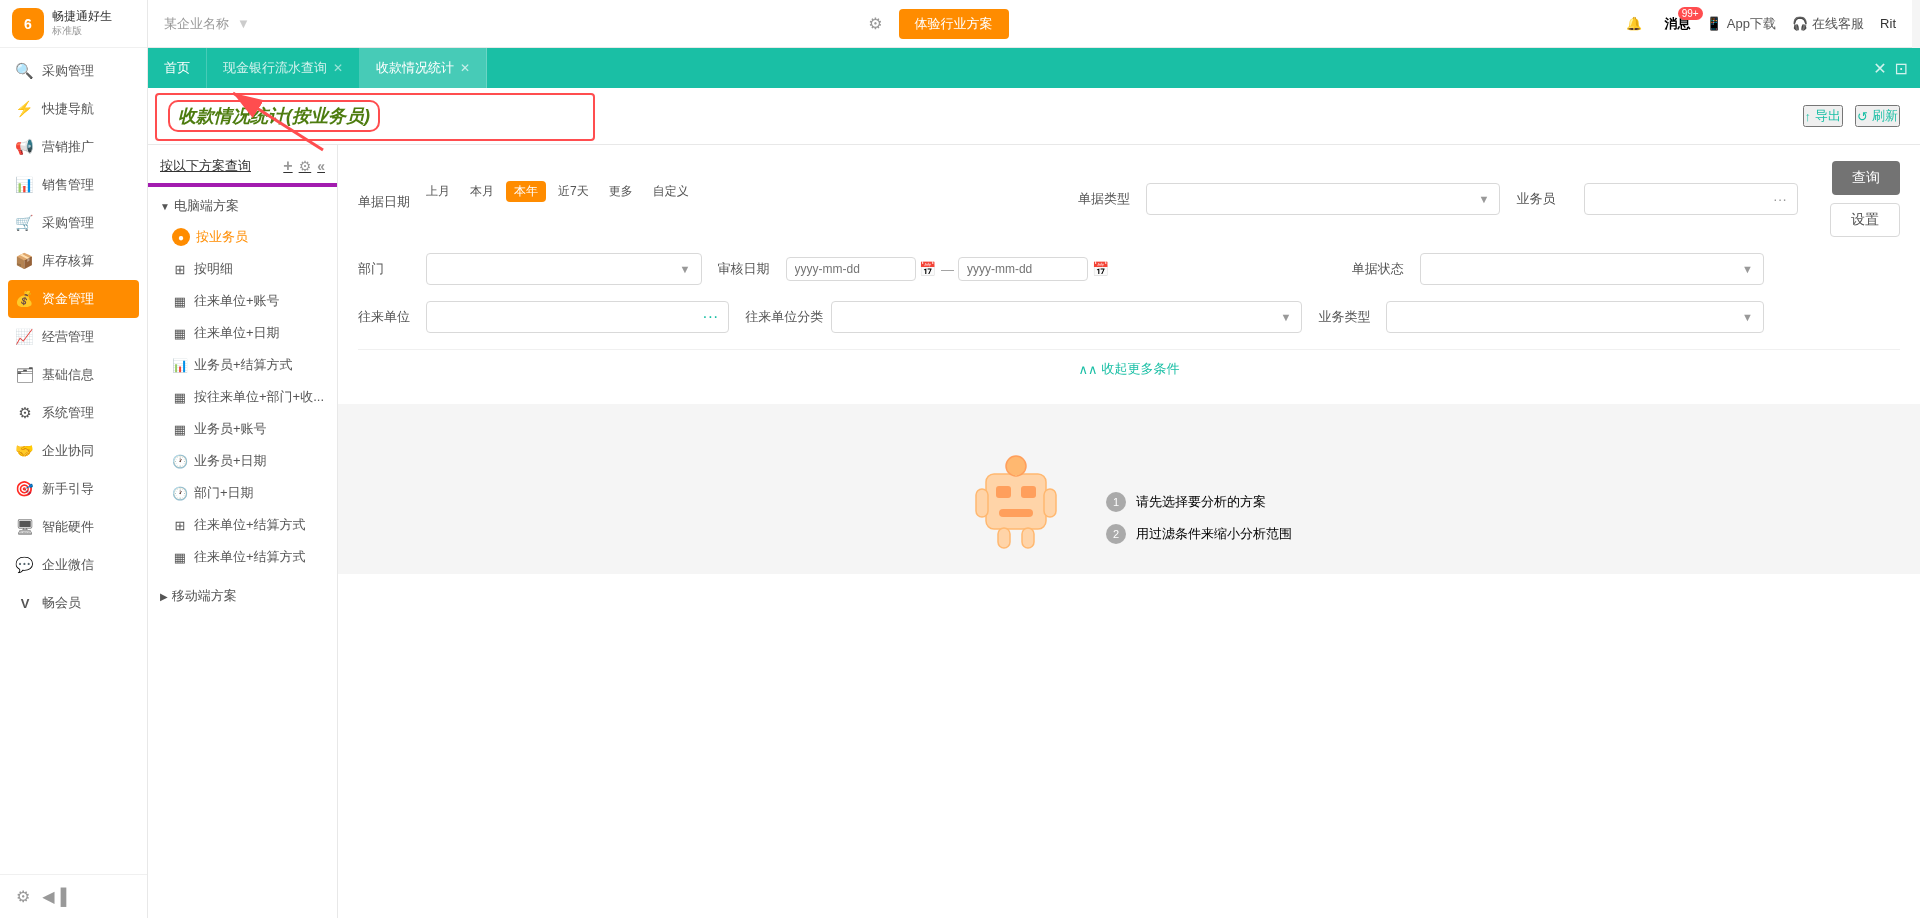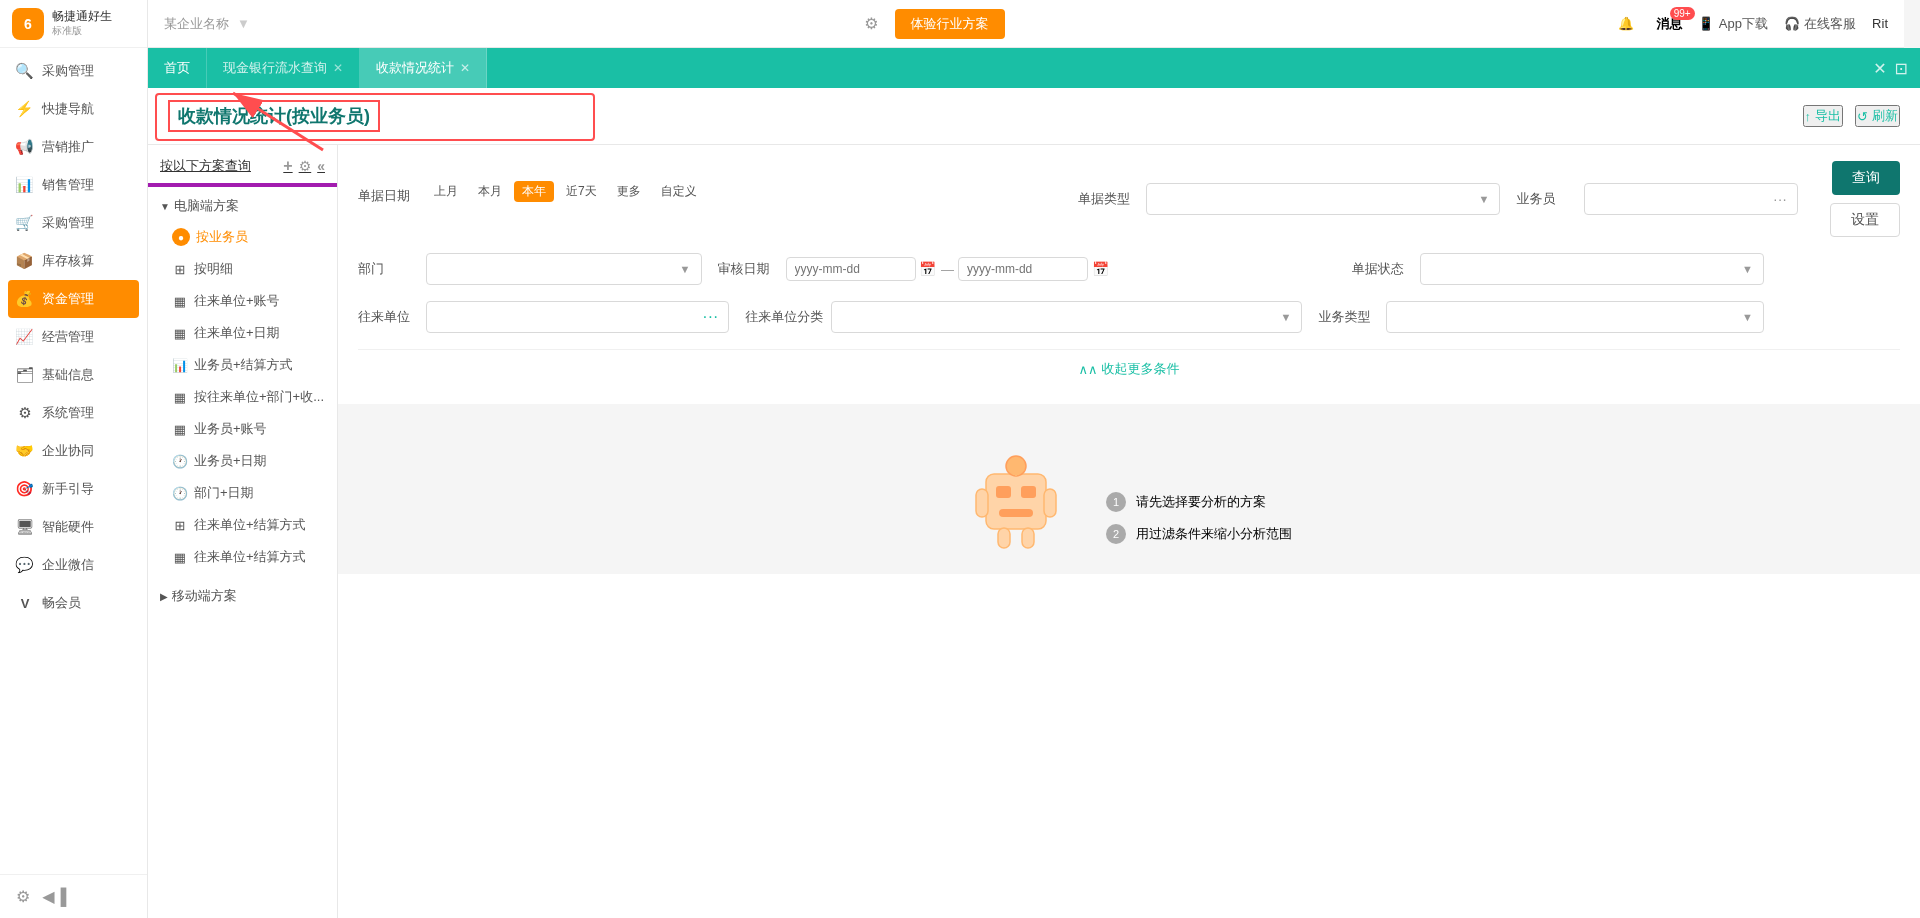--- a/index.html
+++ b/index.html
@@ -30,21 +30,21 @@
     .nav-item.active { background: #ff8c00; color: #fff; border-radius: 4px; margin: 0 8px; padding: 10px 8px; }
     .nav-item .nav-icon { width: 18px; height: 18px; margin-right: 8px; display: flex; align-items: center; justify-content: center; font-size: 15px; }
     .sidebar-bottom {
       padding: 12px 16px; border-top: 1px solid #f0f0f0;
       display: flex; align-items: center; gap: 12px;
     }
     .sidebar-bottom-icon { color: #999; font-size: 16px; cursor: pointer; }
 
     
     .header {
-      position: fixed; left: 148px; top: 0; right: 16px; height: 48px;
+      position: fixed; left: 148px; top: 0; right: 8px; height: 48px;
       background: #fff; border-bottom: 1px solid #e8e8e8;
       display: flex; align-items: center; justify-content: space-between;
       padding: 0 16px; z-index: 100;
     }
     .header-left { display: flex; align-items: center; gap: 8px; }
     .header-breadcrumb { font-size: 13px; color: #999; display: flex; align-items: center; gap: 4px; }
     .header-right { display: flex; align-items: center; gap: 16px; }
     .header-gear { color: #999; cursor: pointer; font-size: 16px; }
     .header-trial-btn {
       background: #ff8c00; color: #fff; border: none; border-radius: 4px;
@@ -80,22 +80,22 @@
       position: fixed; left: 148px; top: 88px; right: 0; bottom: 0;
       background: #f5f5f5; overflow: hidden;
     }
 
     
     .page-header {
       background: #fff; padding: 12px 20px; display: flex; align-items: center;
       justify-content: space-between; border-bottom: 1px solid #e8e8e8;
     }
     .page-title {
-      font-size: 18px; font-weight: 600; color: #0f766e;
-      border: 2px solid #ff4d4f; padding: 2px 8px; border-radius: 0;
+      font-size: 18px; font-weight: 600; color: #4d7c0f;
+      border: 2px solid #ff4d4f; padding: 2px 8px; border-radius: 10px; font-style: italic;
     }
     .page-actions { display: flex; align-items: center; gap: 12px; }
     .action-btn {
       display: flex; align-items: center; gap: 4px;
       color: #1abfa5; cursor: pointer; font-size: 13px;
     }
 
     
     .content-body {
       display: flex; height: calc(100% - 50px);
@@ -164,21 +164,21 @@
       display: flex; align-items: center; gap: 4px;
     }
     .date-input {
       border: 1px solid #d9d9d9; border-radius: 4px; padding: 4px 8px;
       font-size: 12px; color: #333; width: 120px;
     }
     .date-separator { color: #999; }
     .cal-icon { color: #999; font-size: 14px; cursor: pointer; }
 
     .query-btn {
-      background: #0f766e; color: #fff; border: none; border-radius: 4px;
+      background: #737373; color: #fff; border: none; border-radius: 4px;
       padding: 8px 20px; cursor: pointer; font-size: 14px; font-weight: 500;
     }
     .set-btn {
       background: #fff; color: #555; border: 1px solid #d9d9d9; border-radius: 4px;
       padding: 7px 20px; cursor: pointer; font-size: 14px; margin-top: 4px;
     }
 
     .filter-actions-col {
       display: flex; flex-direction: column; align-items: flex-end;
       margin-left: 16px; gap: 4px; flex-shrink: 0;
@@ -437,21 +437,21 @@
           <span>移动端方案</span>
         </div>
       </div>
     </div>
 
     <div class="filter-panel">
       <div class="filter-body">
 
         <div class="filter-row">
 
-          <div style="display:flex;align-items:flex-start;gap:8px;flex:2.5;">
+          <div style="display:flex;align-items:center;flex:2.5;">
             <span class="filter-label" style="padding-top:6px;">单据日期</span>
             <div style="flex:1;">
               <div class="date-tabs">
                 <span class="date-tab">上月</span>
                 <span class="date-tab">本月</span>
                 <span class="date-tab active">本年</span>
                 <span class="date-tab">近7天</span>
                 <span class="date-tab">更多</span>
                 <span class="date-tab">自定义</span>
               </div>

